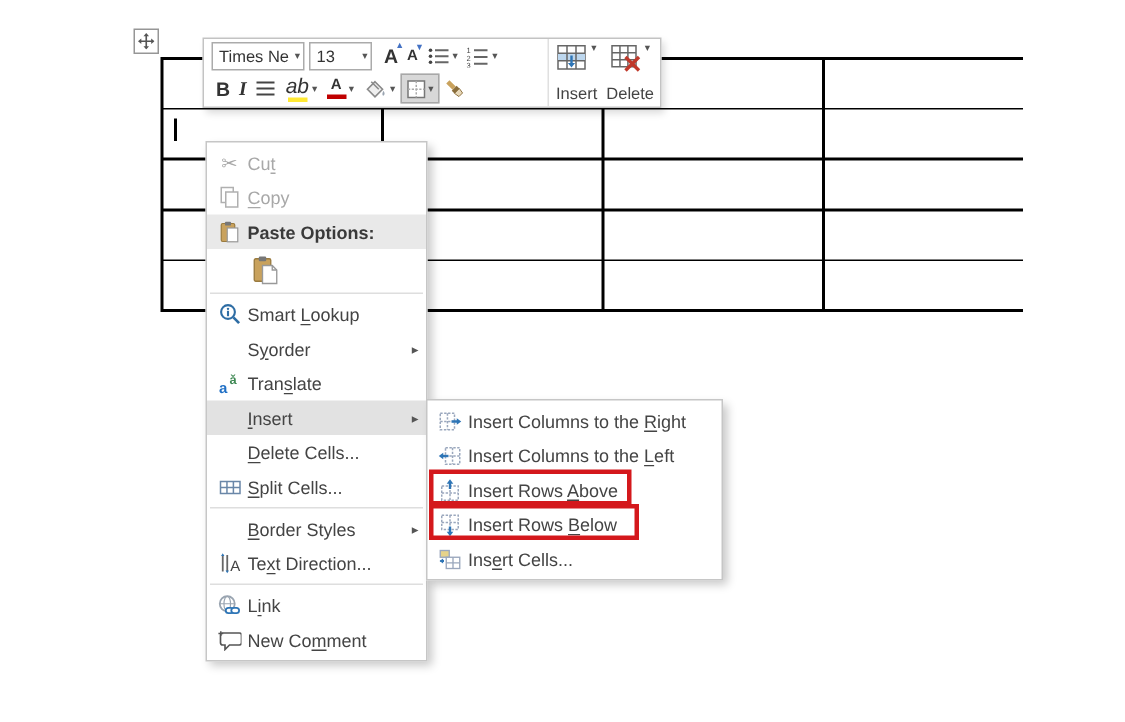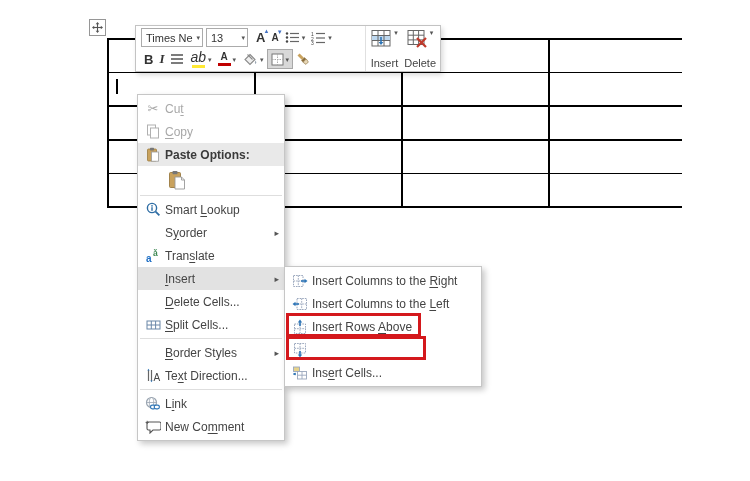--- a/index.html
+++ b/index.html
@@ -430,20 +430,21 @@
     <div class="mi">
       <span class="ic">
         <svg width="16" height="16" viewBox="0 0 16 16">
           <rect x="2.5" y="1.5" width="11" height="9.5" fill="#fff" stroke="#9aa7bd" stroke-width="1" stroke-dasharray="1.6,1"></rect>
           <line x1="2.5" y1="6.3" x2="13.5" y2="6.3" stroke="#9aa7bd" stroke-width="1" stroke-dasharray="1.6,1"></line>
           <line x1="8" y1="1.5" x2="8" y2="11" stroke="#9aa7bd" stroke-width="1" stroke-dasharray="1.6,1"></line>
           <line x1="8" y1="9" x2="8" y2="13.5" stroke="#2e75b6" stroke-width="1.6"></line>
           <path d="M8 15.5 L5.8 12.5 L10.2 12.5 Z" fill="#2e75b6"></path>
         </svg>
       </span>
+      <span class="lbl"><span>Insert Rows </span><u>B</u><span>elow</span></span>
     </div>
 
     <div class="mi">
       <span class="ic">
         <svg width="16" height="16" viewBox="0 0 16 16">
           <rect x="1.5" y="2" width="6" height="4.5" fill="#e7d38a" stroke="#9aa7bd" stroke-width="0.9"></rect>
           <rect x="5.5" y="6.5" width="9" height="7.5" fill="#fff" stroke="#9aa7bd" stroke-width="0.9"></rect>
           <line x1="10" y1="6.5" x2="10" y2="14" stroke="#9aa7bd" stroke-width="0.9"></line>
           <line x1="5.5" y1="10.2" x2="14.5" y2="10.2" stroke="#9aa7bd" stroke-width="0.9"></line>
           <line x1="1.5" y1="9" x2="4" y2="9" stroke="#2e75b6" stroke-width="1.4"></line>

